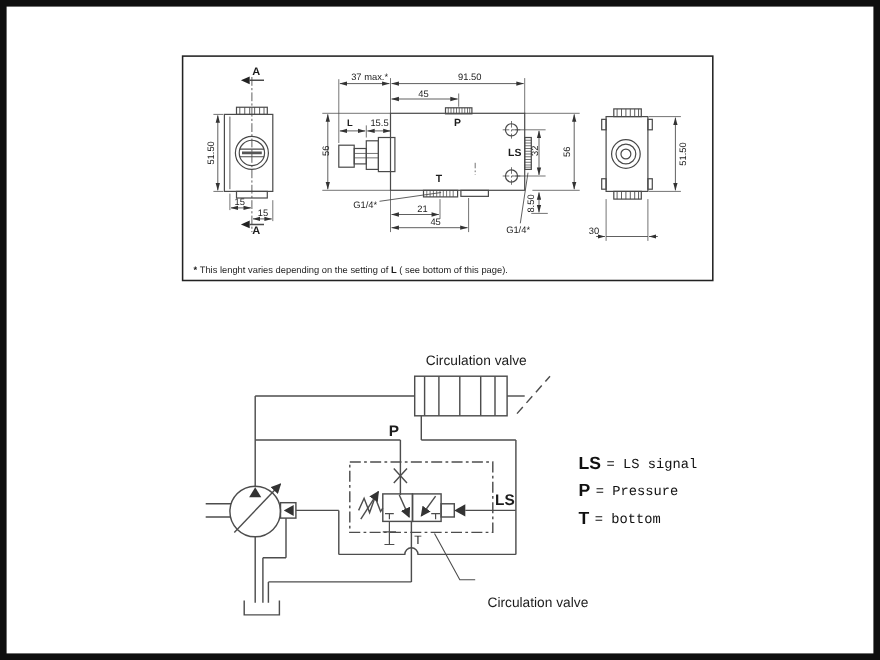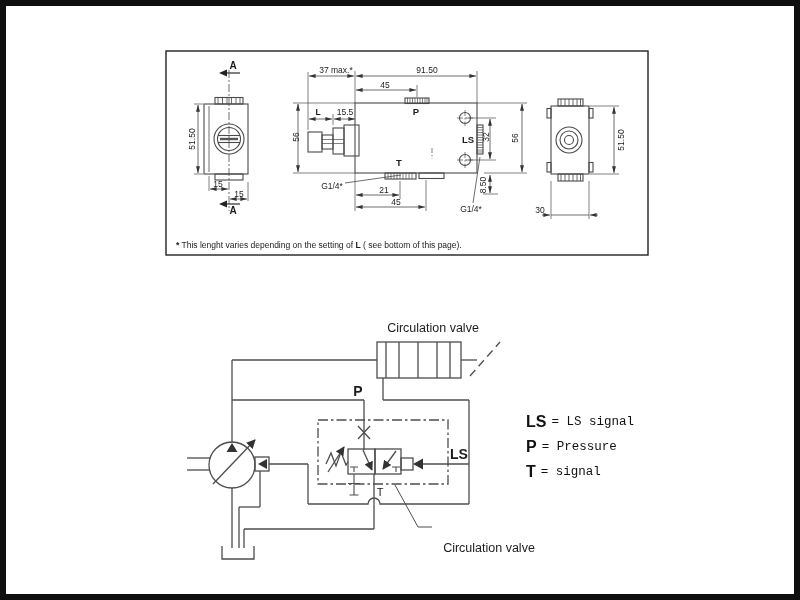--- a/index.html
+++ b/index.html
@@ -263,17 +263,17 @@
     <div class="legend-row">
       <span class="legend-sym">LS</span>
       <span class="legend-desc">= LS signal</span>
     </div>
     <div class="legend-row">
       <span class="legend-sym">P</span>
       <span class="legend-desc">= Pressure</span>
     </div>
     <div class="legend-row">
       <span class="legend-sym">T</span>
-      <span class="legend-desc">= signal</span>
+      <span class="legend-desc">= bottom</span>
     </div>
   </div>
 
 </div>
 
 </body></html>

